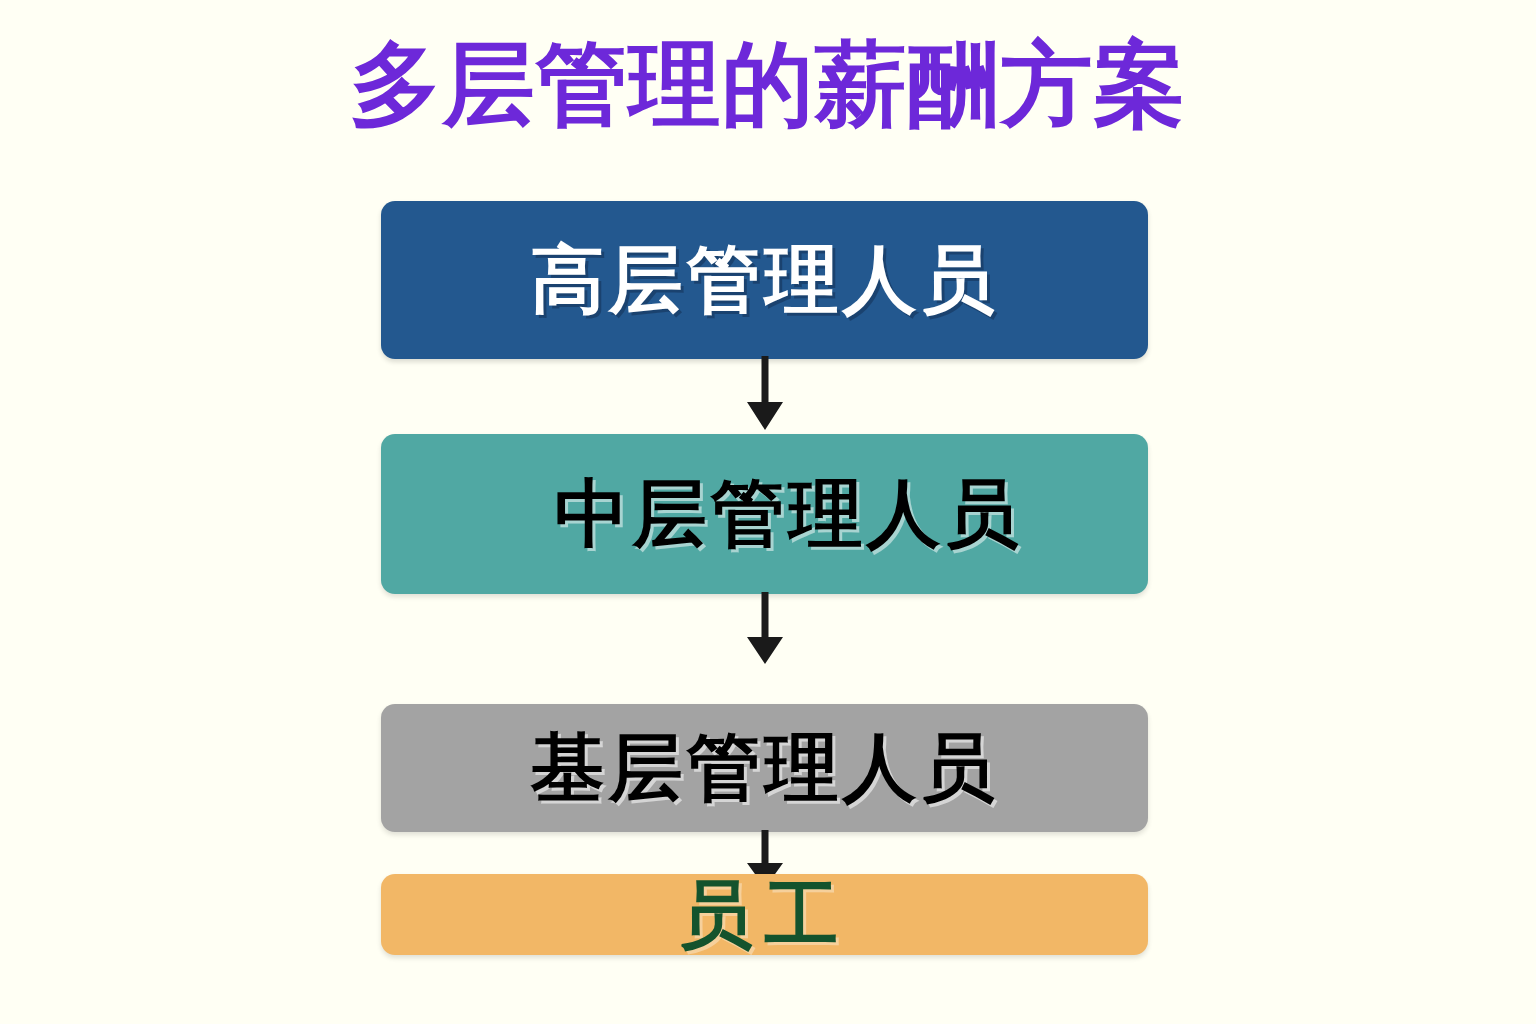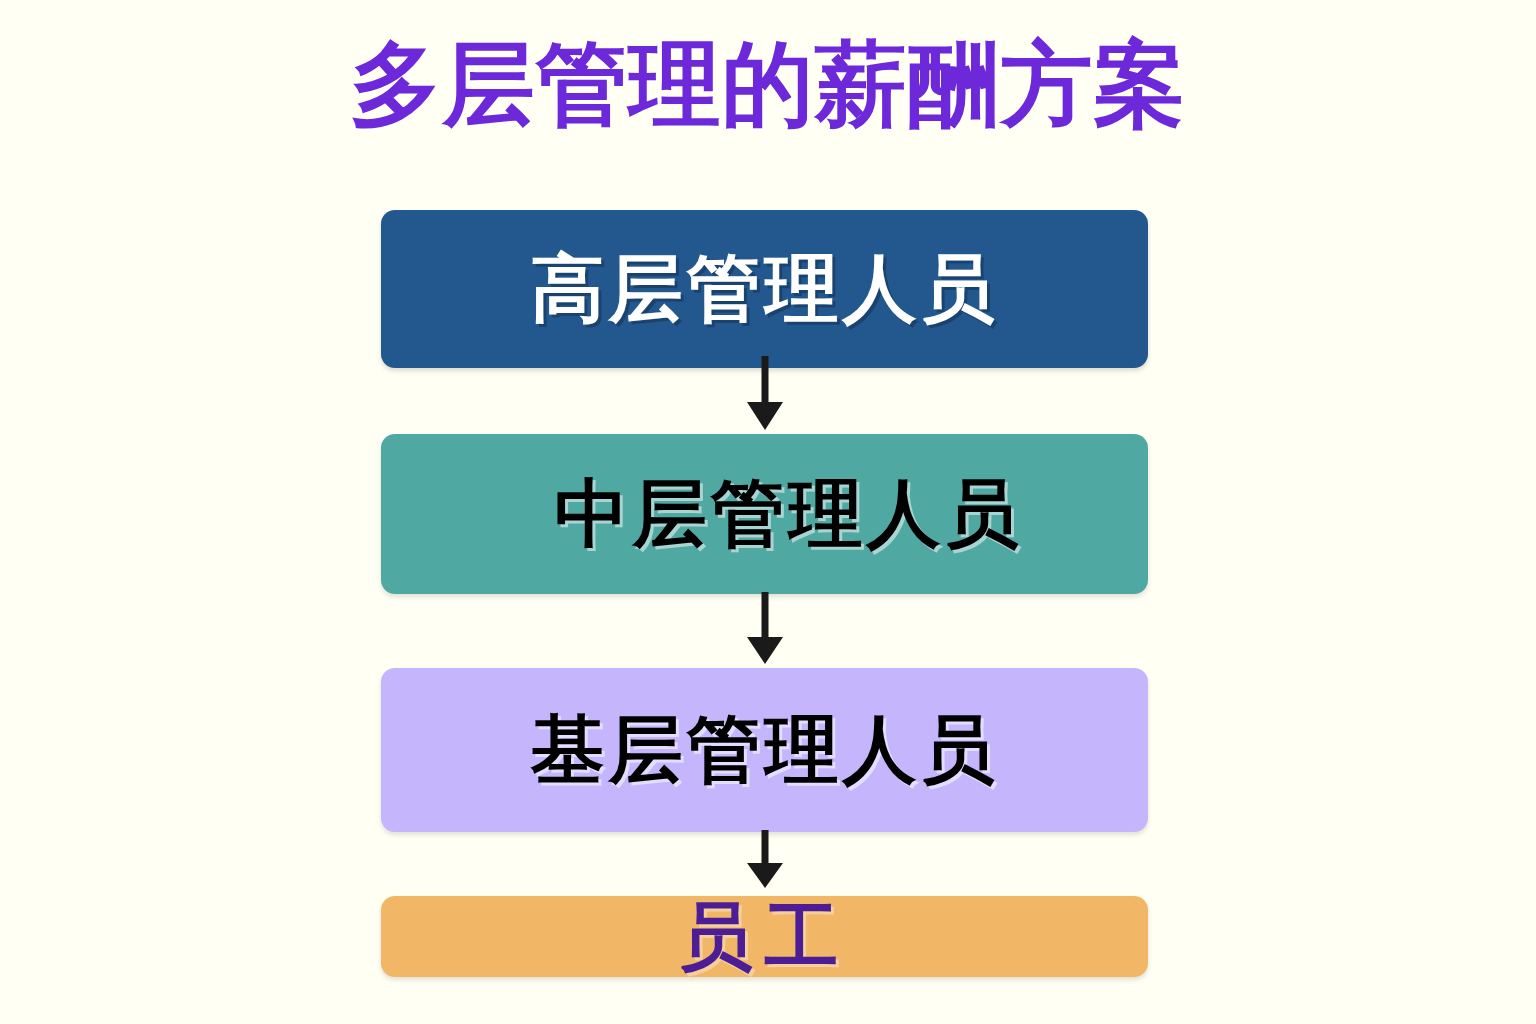--- a/index.html
+++ b/index.html
@@ -52,21 +52,21 @@
     white-space: nowrap;
     letter-spacing: 4px;
   }
 
   .node .node-label {
     display: block;
   }
 
   
   .node.level-1 {
-    top: 210px;
+    top: 201px;
     height: 158px;
     background: #23588f;
     color: #ffffff;
     font-size: 74px;
     box-shadow: 0 3px 5px rgba(0,0,0,0.14);
   }
   .node.level-1 .node-label {
     text-shadow: 3px 3px 0 rgba(20,50,85,0.55);
   }
 
@@ -79,37 +79,37 @@
     font-size: 74px;
     box-shadow: 0 3px 5px rgba(0,0,0,0.12);
     padding-left: 48px;
   }
   .node.level-2 .node-label {
     text-shadow: 3px 3px 0 rgba(255,255,255,0.5);
   }
 
   
   .node.level-3 {
-    top: 668px;
-    height: 164px;
-    background: #c4b5fd;
+    top: 704px;
+    height: 128px;
+    background: #a3a3a3;
     color: #000000;
     font-size: 74px;
     box-shadow: 0 3px 5px rgba(0,0,0,0.12);
   }
   .node.level-3 .node-label {
     text-shadow: 3px 3px 0 rgba(255,255,255,0.55);
   }
 
   
   .node.level-4 {
-    top: 896px;
+    top: 874px;
     height: 81px;
     background: #f2b766;
-    color: #4c1d95;
+    color: #14532d;
     font-size: 74px;
     letter-spacing: 12px;
     box-shadow: 0 3px 5px rgba(0,0,0,0.12);
   }
   .node.level-4 .node-label {
     text-shadow: 3px 3px 0 rgba(255,255,255,0.35);
   }
 
   
   .arrow {

